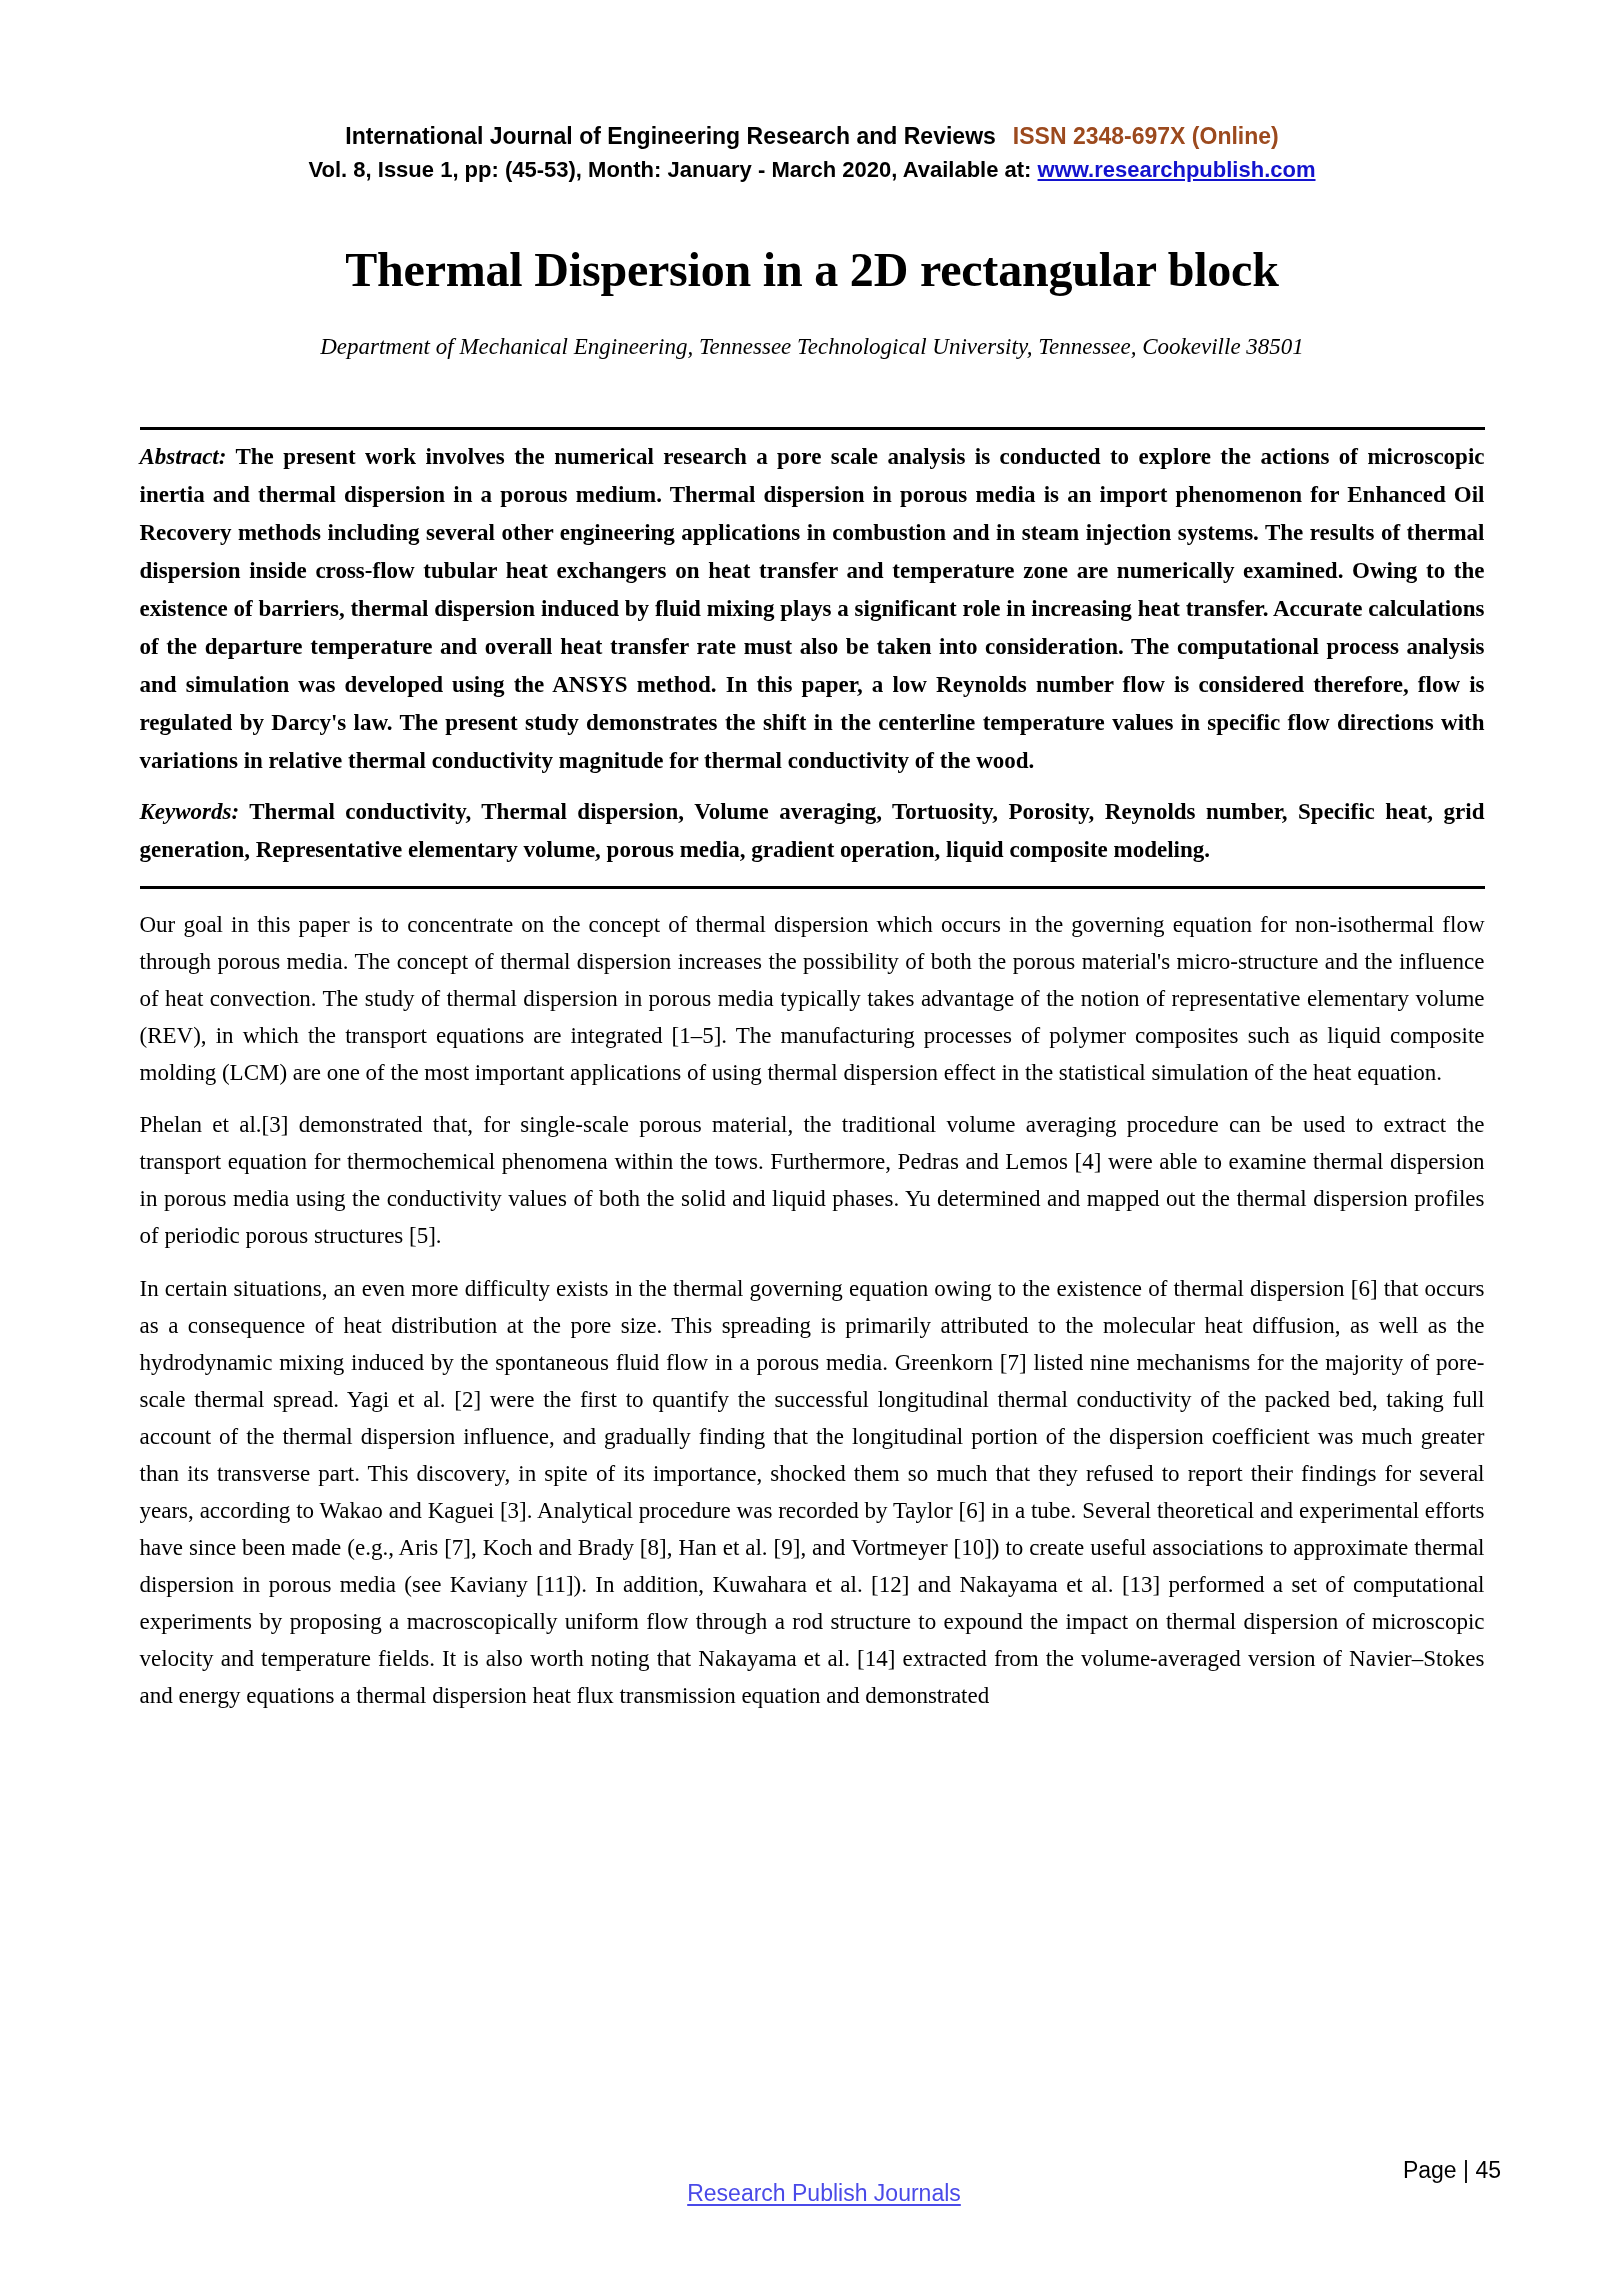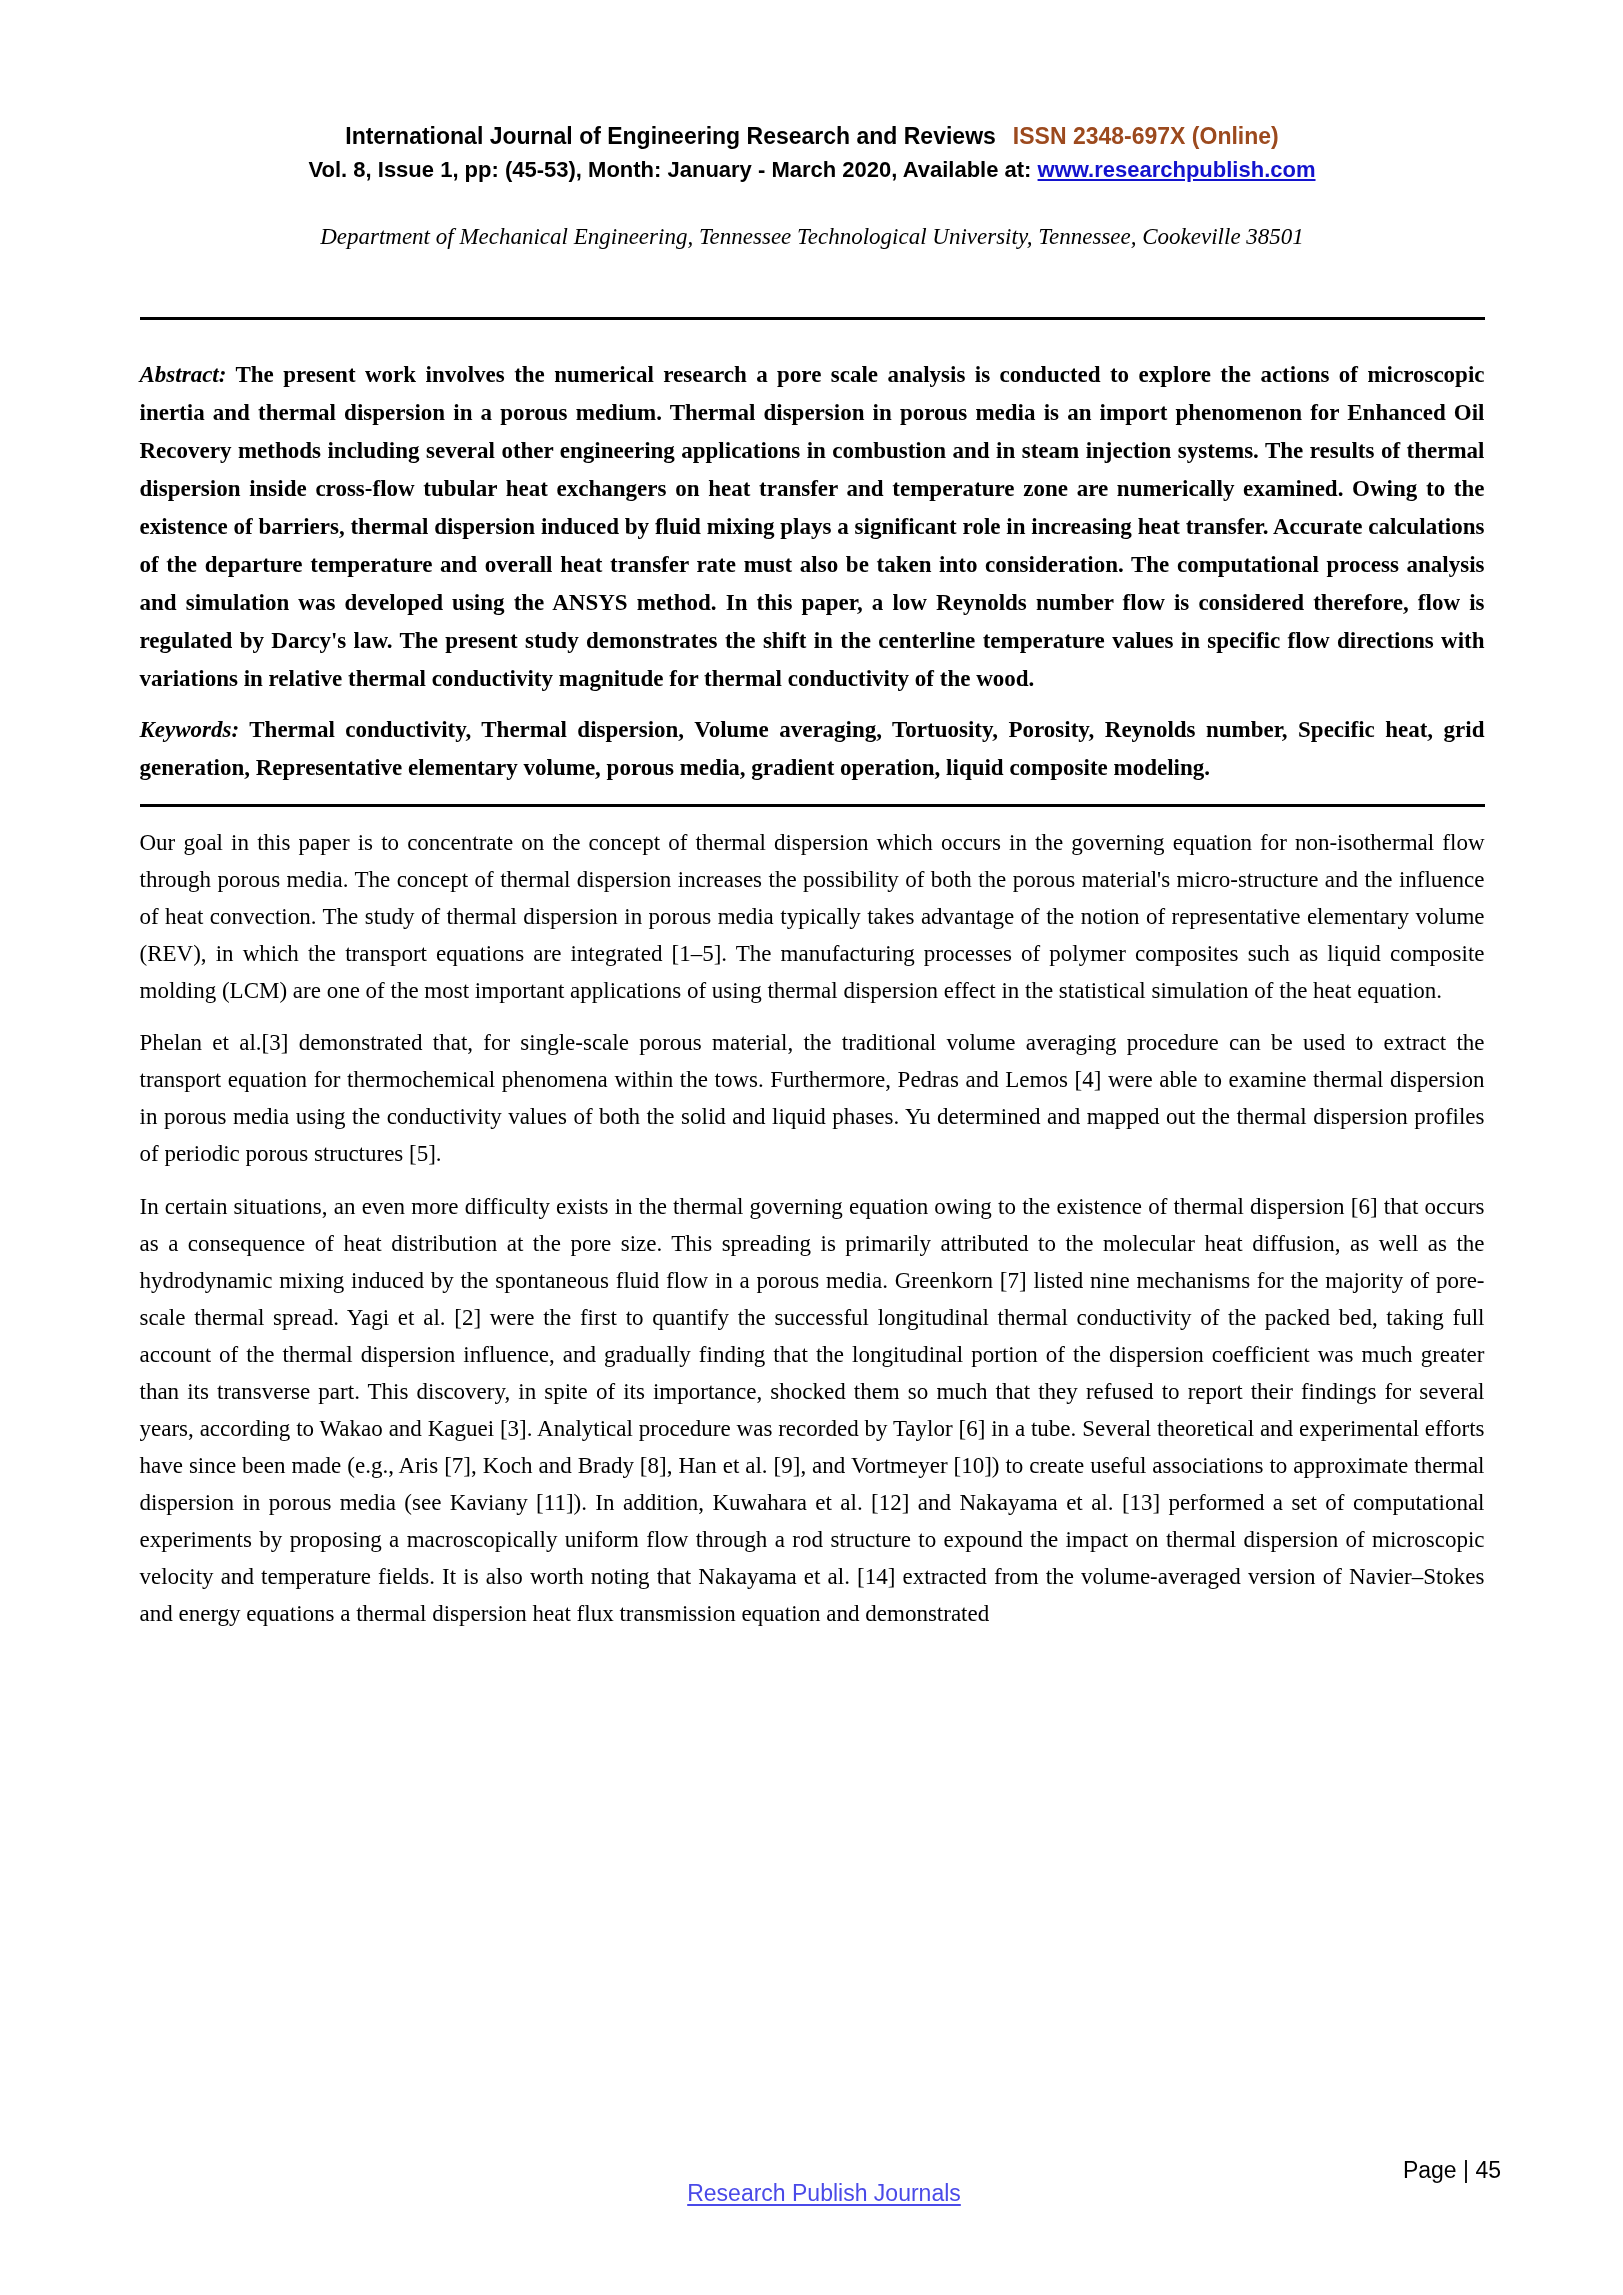--- a/index.html
+++ b/index.html
@@ -93,21 +93,21 @@
     border-top: 3.1px solid #000000;
     height: 0;
   }
   .rule-top { margin-top: 66px; }
   .rule-bottom { margin-top: 17px; }
 
   
   .abstract-block {
     width: 1345px;
     margin: 0 auto;
-    padding-top: 36px;
+    padding-top: 8px;
   }
   .abstract-para, .keywords-para {
     font-family: "Liberation Serif", "DejaVu Serif", serif;
     font-weight: bold;
     font-size: 23px;
     line-height: 38px;
     text-align: justify;
     text-justify: inter-word;
     margin: 0;
   }
@@ -178,20 +178,21 @@
   <div class="masthead">
     <div class="masthead-line1">
       <span class="journal-name">International Journal of Engineering Research and Reviews</span><span class="issn">ISSN 2348-697X (Online)</span>
     </div>
     <div class="masthead-line2">
       <span>Vol. 8, Issue 1, pp: (45-53), Month: January - March 2020, Available at: </span><a class="avail-url" href="#">www.researchpublish.com</a>
     </div>
   </div>
 
   <div class="title-block">
+    <h1 class="paper-title">Thermal Dispersion in a 2D rectangular block</h1>
     <div class="affiliation">Department of Mechanical Engineering, Tennessee Technological University, Tennessee, Cookeville 38501</div>
   </div>
 
   <hr class="rule rule-top">
 
   <div class="abstract-block">
     <p class="abstract-para"><span class="lead-italic">Abstract:</span><span> The present work involves the numerical research a pore scale analysis is conducted to explore the actions of microscopic inertia and thermal dispersion in a porous medium. Thermal dispersion in porous media is an import phenomenon for Enhanced Oil Recovery methods including several other engineering applications in combustion and in steam injection systems. The results of thermal dispersion inside cross-flow tubular heat exchangers on heat transfer and temperature zone are numerically examined. Owing to the existence of barriers, thermal dispersion induced by fluid mixing plays a significant role in increasing heat transfer. Accurate calculations of the departure temperature and overall heat transfer rate must also be taken into consideration. The computational process analysis and simulation was developed using the ANSYS method. In this paper, a low Reynolds number flow is considered therefore, flow is regulated by Darcy's law. The present study demonstrates the shift in the centerline temperature values in specific flow directions with variations in relative thermal conductivity magnitude for thermal conductivity of the wood.</span></p>
 
     <p class="keywords-para"><span class="lead-italic">Keywords:</span><span> Thermal conductivity, Thermal dispersion, Volume averaging, Tortuosity, Porosity, Reynolds number, Specific heat, grid generation, Representative elementary volume, porous media, gradient operation, liquid composite modeling.</span></p>
   </div>

